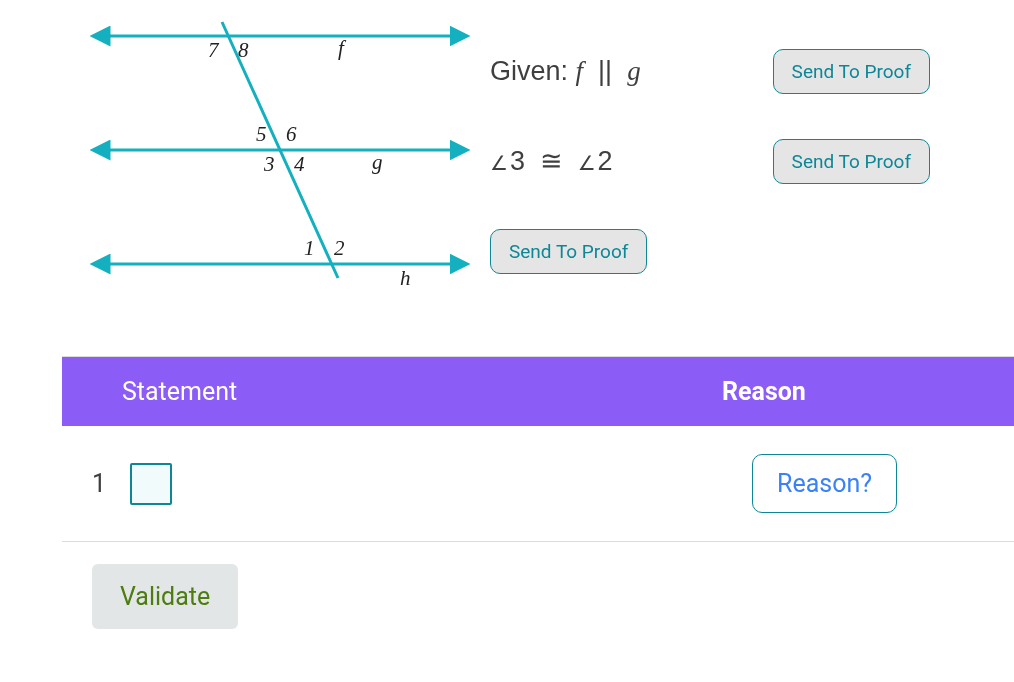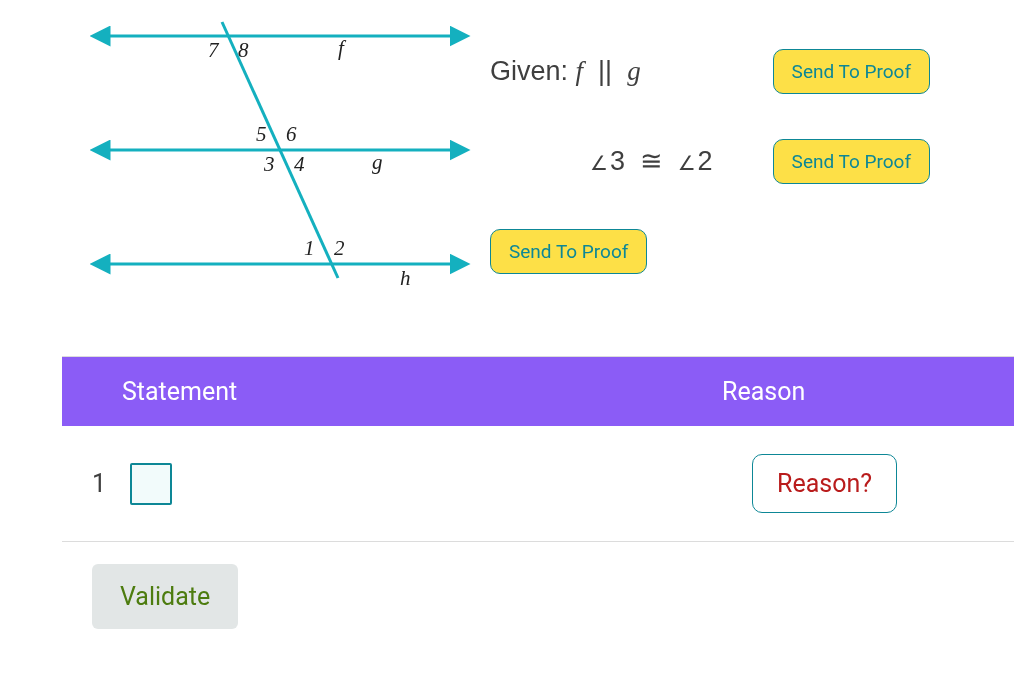--- a/index.html
+++ b/index.html
@@ -56,42 +56,42 @@
     font-family: "Times New Roman", Georgia, serif;
     font-style: italic;
   }
   .angle-sym {
     font-size: 20px;
     margin-right: 2px;
   }
   .btn-outline {
     border: 1.5px solid #0d8796;
     color: #0d8796;
-    background: #fde047;
+    background: #e5e5e5;
     border-radius: 10px;
     padding: 10px 18px;
     font-size: 19px;
     cursor: pointer;
     font-family: inherit;
   }
 
   .proof-table {
     margin-top: 60px;
     margin-left: 62px;
     width: 952px;
     border-top: 1px solid #dcdcdc;
   }
   .th-row {
     display: flex;
     background: #8b5cf6;
     color: #fff;
     font-size: 25px;
   }
   .th-cell-s { padding: 20px 0 20px 60px; width: 660px; }
-  .th-cell-r { padding: 20px 0 20px 0; flex:1; }
+  .th-cell-r { padding: 20px 0 20px 0; flex:1;font-weight:bold; }
   .td-row {
     display: flex;
     align-items: center;
     border-bottom: 1px solid #dcdcdc;
     padding: 28px 0;
   }
   .td-s {
     display: flex;
     align-items: center;
     padding-left: 30px;
@@ -105,21 +105,21 @@
   .slot {
     width: 42px;
     height: 42px;
     border: 2px solid #0d8796;
     background: #f2fbfb;
     border-radius: 2px;
   }
   .td-r { flex:1; }
   .reason-btn {
     border: 1.5px solid #0d8796;
-    color: #b91c1c;
+    color: #3b82f6;
     background: #fff;
     border-radius: 10px;
     padding: 14px 24px;
     font-size: 25px;
     cursor: pointer;
     font-family: inherit;
   }
   .validate-row {
     padding: 22px 0 22px 30px;
   }
@@ -171,21 +171,21 @@
     <div class="stmt-row">
       <div class="stmt-text">
         <span>Given:</span>
         <span class="mi">f</span>
         &nbsp;<span>||</span>&nbsp;
         <span class="mi">g</span>
       </div>
       <button class="btn-outline">Send To Proof</button>
     </div>
     <div class="stmt-row">
-      <div class="stmt-text" style="text-align:right; padding-right:40px;">
+      <div class="stmt-text" style="padding-right:40px;">
         <span class="angle-sym">∠</span><span>3</span>
         &nbsp;<span>≅</span>&nbsp;
         <span class="angle-sym">∠</span><span>2</span>
       </div>
       <button class="btn-outline">Send To Proof</button>
     </div>
     <div class="stmt-row">
       <button class="btn-outline">Send To Proof</button>
     </div>
   </div>

